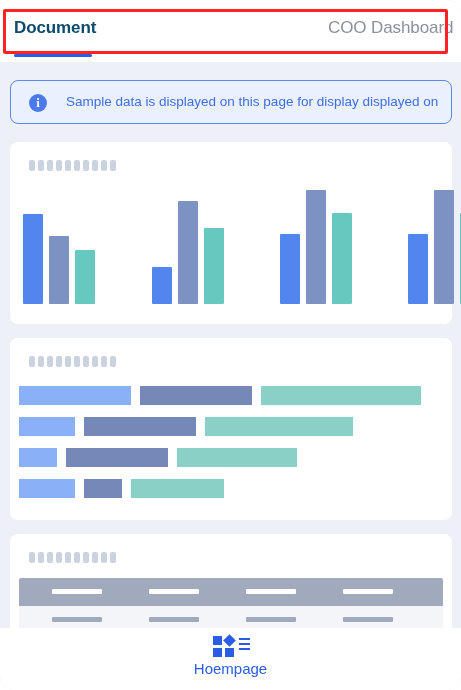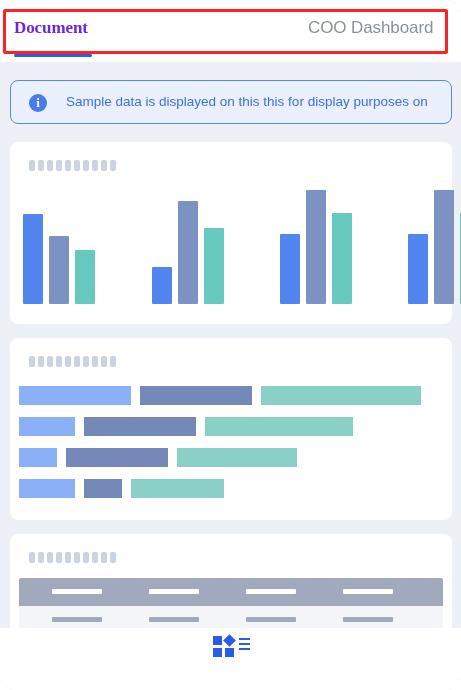--- a/index.html
+++ b/index.html
@@ -41,23 +41,22 @@
 
   .tab {
     position: absolute;
     top: 18px;
     font-size: 17px;
     color: #8b919c;
     white-space: nowrap;
     letter-spacing: -0.1px;
   }
   .tab.active {
-    color: #6d28d9;
+    color: #0c4a6e;
     font-weight: bold;
-    font-family: Liberation Serif, serif;
   }
   .tab-underline {
     position: absolute;
     height: 3px;
     background: #2b5ce6;
     border-radius: 2px;
   }
 
   
   #annotation-box {
@@ -258,29 +257,29 @@
     color: #2b5ce6;
   }
 </style>
 </head>
 <body>
 
 <div id="app-frame">
 
   <div id="tab-bar">
     <div class="tab active" style="left:14px;">Document</div>
-    <div class="tab" style="left:308px;">COO Dashboard</div>
+    <div class="tab" style="left:328px;">COO Dashboard</div>
     <div class="tab-underline" style="left:14px; top:54px; width:78px;"></div>
   </div>
 
   <div id="annotation-box"></div>
 
   <div id="info-banner">
     <div id="info-icon">i</div>
-    <div id="info-text">Sample data is displayed on this this for display purposes on</div>
+    <div id="info-text">Sample data is displayed on this page for display displayed on</div>
   </div>
 
   <div class="card" id="card-bar-chart">
     <div class="skeleton-title">
         <div class="skeleton-dot" style="background: rgb(204, 211, 224);"></div>
         <div class="skeleton-dot" style="background: rgb(204, 211, 224);"></div>
         <div class="skeleton-dot" style="background: rgb(204, 211, 224);"></div>
         <div class="skeleton-dot" style="background: rgb(204, 211, 224);"></div>
         <div class="skeleton-dot" style="background: rgb(204, 211, 224);"></div>
         <div class="skeleton-dot" style="background: rgb(204, 211, 224);"></div>
@@ -383,16 +382,17 @@
     <div id="nav-item-home">
       <div id="nav-icon">
         <div class="ic-sq tl"></div>
         <div class="ic-dia"></div>
         <div class="ic-sq bl"></div>
         <div class="ic-sq br"></div>
         <div class="ic-line l1"></div>
         <div class="ic-line l2"></div>
         <div class="ic-line l3"></div>
       </div>
+      <div id="nav-label">Hoempage</div>
     </div>
   </div>
 
 </div>
 
 </body></html>

